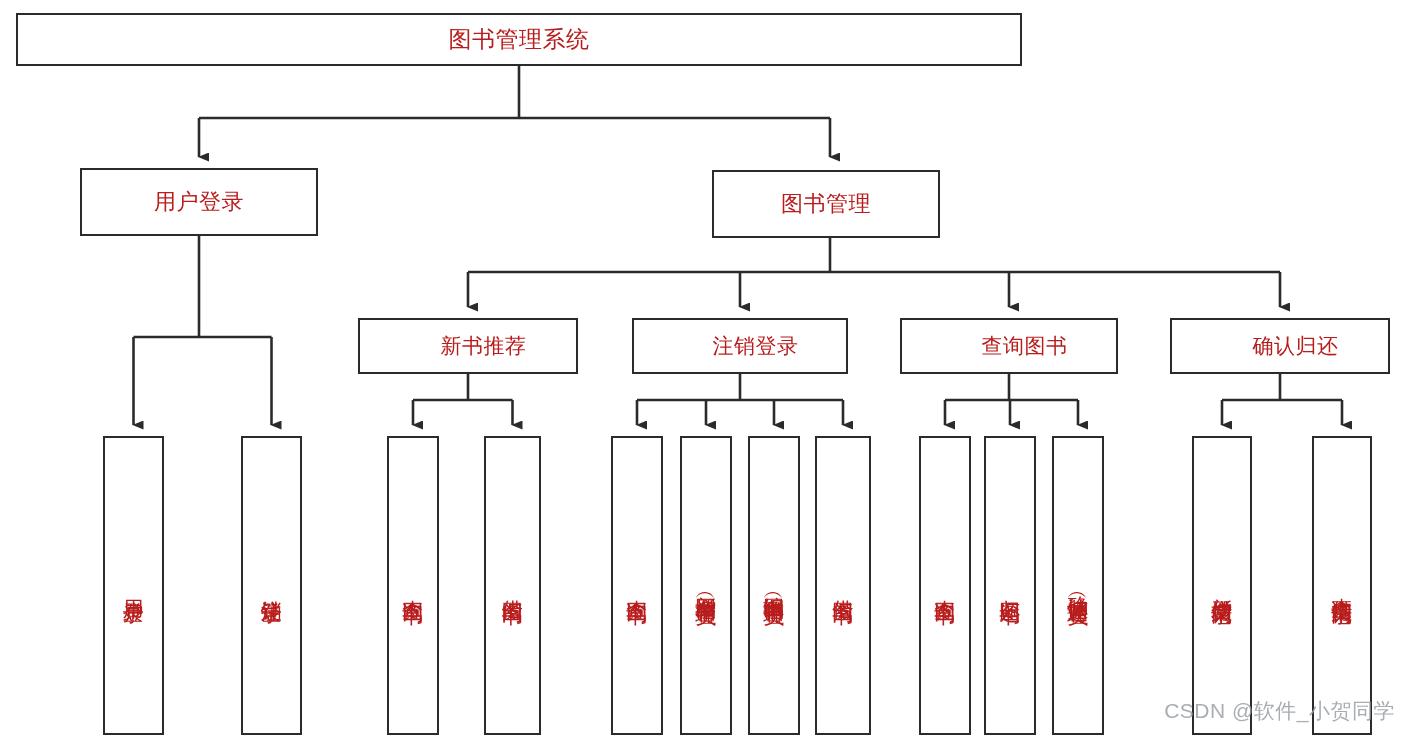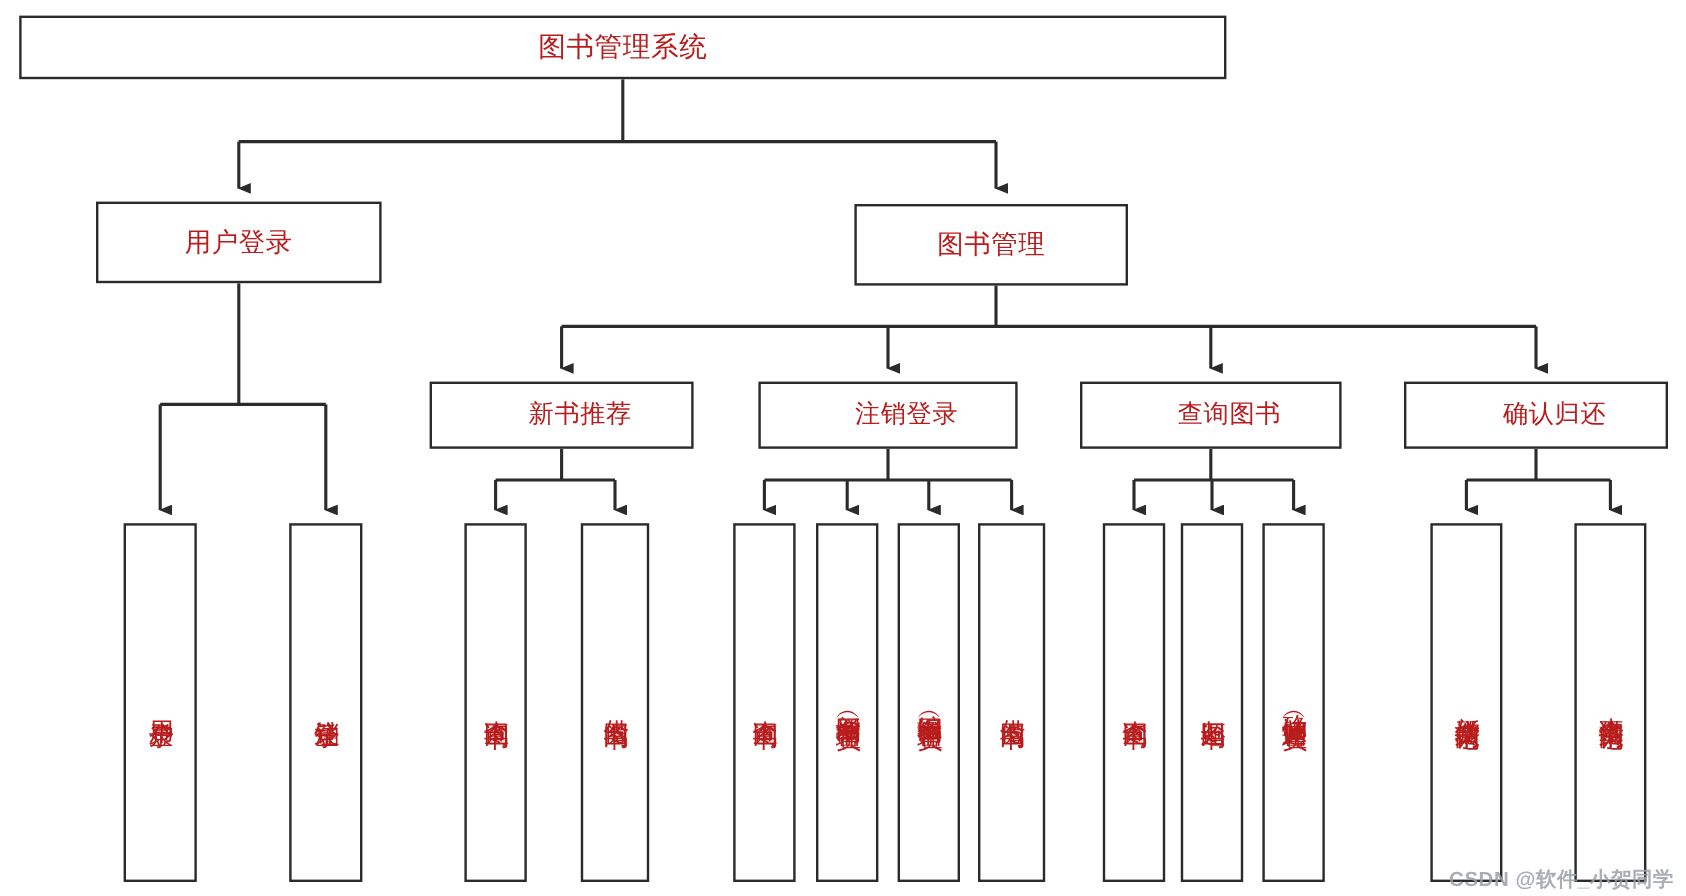--- a/index.html
+++ b/index.html
@@ -52,27 +52,26 @@
     line-height: 1.32;
     letter-spacing: 1.5px;
     white-space: nowrap;
   }
   .node-box.root .node-label { font-size: 23px; }
   .node-box.level1 .node-label { font-size: 22px; }
   .node-box.level2 .node-label { font-size: 21px; margin-left: 31px; }
   .watermark {
     position: absolute;
     right: 10px;
-    bottom: 3px;
-    font-size: 17px;
+    bottom: 22px;
+    font-size: 21px;
     color: #9aa0a6;
     opacity: 0.85;
     white-space: nowrap;
     letter-spacing: 0.5px;
-    font-weight: bold;
   }
 </style>
 </head>
 <body>
 
 <div id="diagram-root">
 
   <svg class="connector-layer" viewBox="0 0 1405 747">
     <defs>
       <marker id="arrowhead" markerWidth="9" markerHeight="11" refX="4.5" refY="10" orient="auto" markerUnits="userSpaceOnUse">

